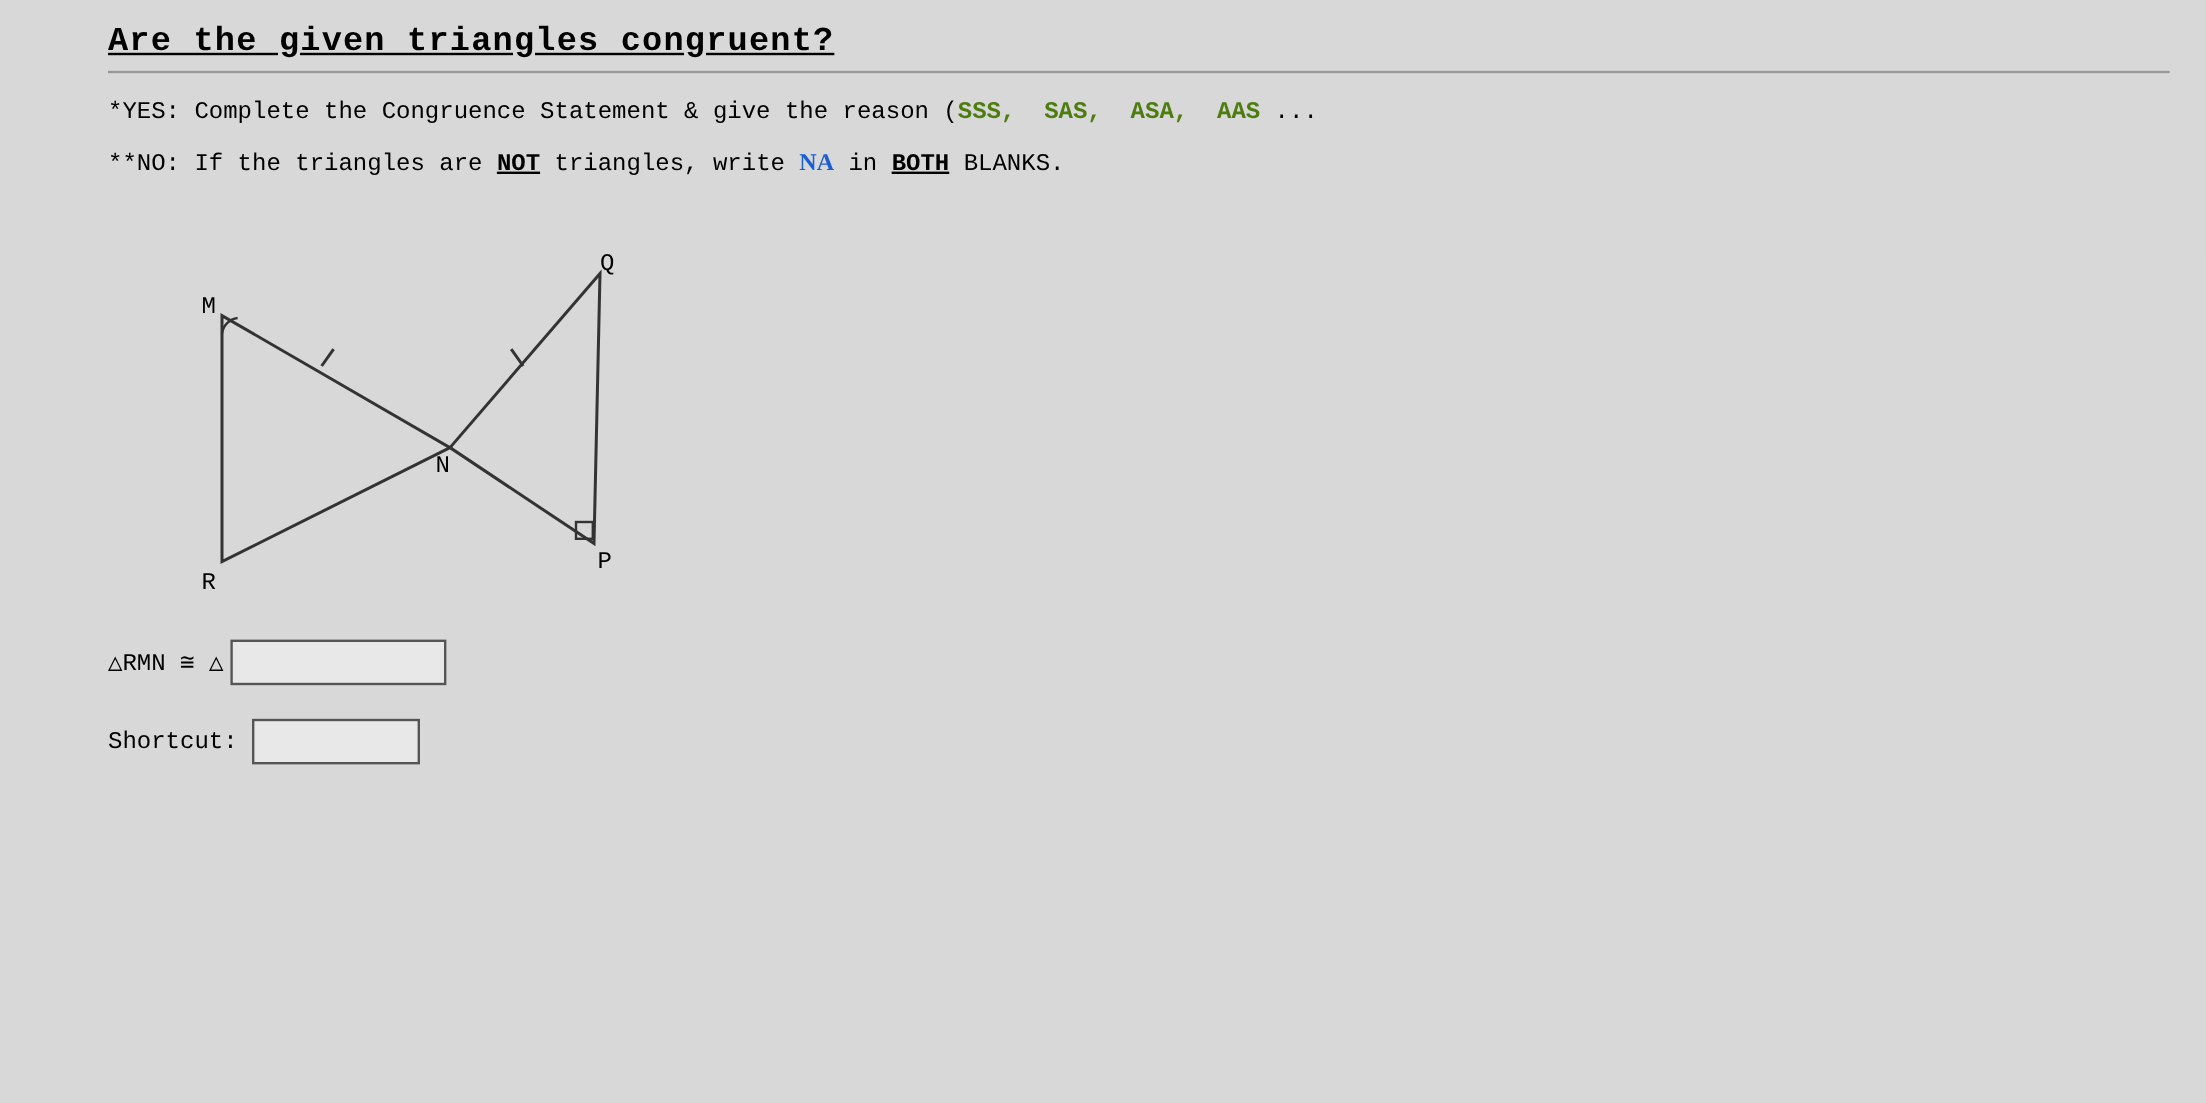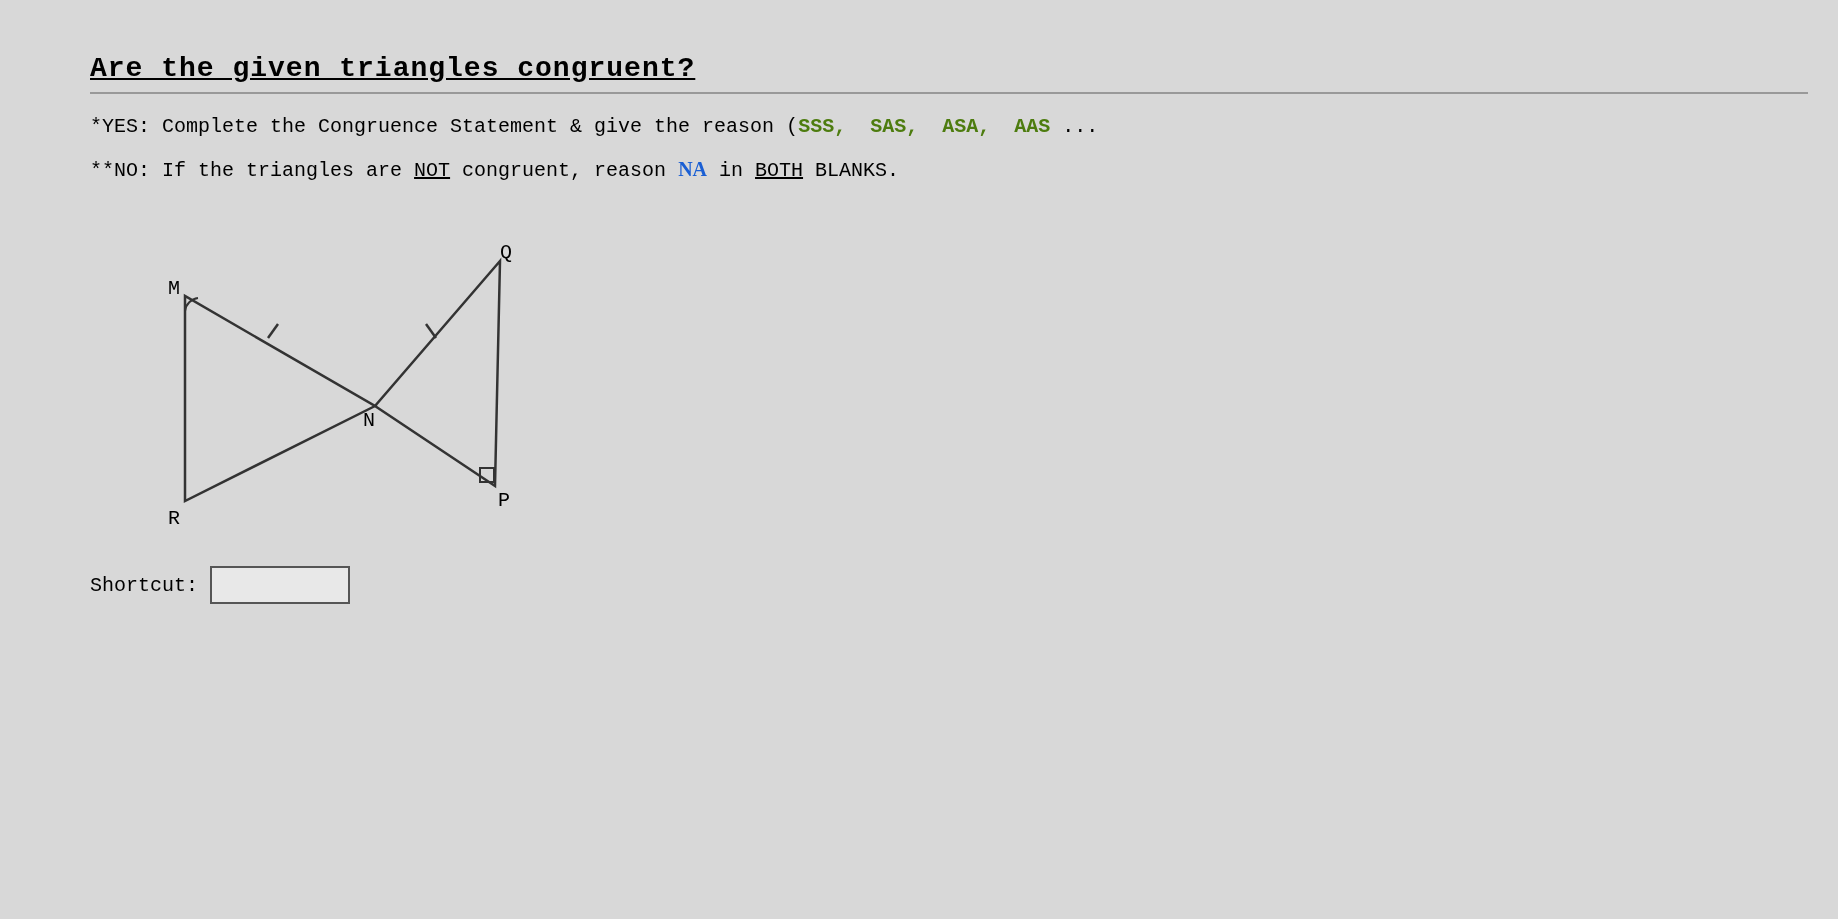--- a/index.html
+++ b/index.html
@@ -21,21 +21,20 @@
 
     .question-title {
       font-size: 28px;
       font-weight: bold;
       text-decoration: underline;
       color: #000;
       letter-spacing: 1px;
       margin-bottom: 18px;
       border-bottom: 2px solid #999;
       padding-bottom: 8px;
-      margin-top: 33px;
     }
 
     .instruction-yes {
       font-size: 20px;
       color: #000;
       margin-bottom: 12px;
       line-height: 1.5;
     }
 
     .instruction-no {
@@ -51,21 +50,21 @@
     }
 
     .highlight-blue {
       color: #1a5fd4;
       font-weight: bold;
       font-family: Liberation Serif, serif;
     }
 
     .underline-word {
       text-decoration: underline;
-      font-weight: normal;
+      font-weight: bold;
     }
 
     .diagram-area {
       position: relative;
       width: 580px;
       height: 320px;
       margin-bottom: 30px;
       margin-left: 20px;
     }
 
@@ -122,21 +121,21 @@
 
 <div class="page-container">
 
   <h1 class="question-title">Are the given triangles congruent?</h1>
 
   <p class="instruction-yes">
     <span>*YES: Complete the Congruence Statement &amp; give the reason (</span><span class="highlight-red">SSS,&nbsp;&nbsp;SAS,&nbsp;&nbsp;ASA,&nbsp;&nbsp;AAS</span><span>&nbsp;...</span>
   </p>
 
   <p class="instruction-no">
-    <span>**NO: If the triangles are </span><span class="underline-word">NOT</span><span> congruent, reason </span><span class="highlight-blue">NA</span><span> in </span><span class="underline-word">BOTH</span><span> BLANKS.</span>
+    <span>**NO: If the triangles are </span><span class="underline-word">NOT</span><span> triangles, write </span><span class="highlight-blue">NA</span><span> in </span><span class="underline-word">BOTH</span><span> BLANKS.</span>
   </p>
 
   <div class="diagram-area">
     <svg class="diagram-svg" width="580" height="320">
 
       <polygon points="75,80 75,285 265,190" fill="none" stroke="#333" stroke-width="2.5"></polygon>
 
       <polygon points="390,45 265,190 385,270" fill="none" stroke="#333" stroke-width="2.5"></polygon>
 
       <line x1="158" y1="122" x2="168" y2="108" stroke="#333" stroke-width="2.5"></line>
@@ -148,19 +147,23 @@
       <rect x="370" y="252" width="14" height="14" fill="none" stroke="#333" stroke-width="2"></rect>
 
       <text x="58" y="78" font-family="Courier New, monospace" font-size="20" fill="#000">M</text>
       <text x="390" y="42" font-family="Courier New, monospace" font-size="20" fill="#000">Q</text>
       <text x="253" y="210" font-family="Courier New, monospace" font-size="20" fill="#000">N</text>
       <text x="388" y="290" font-family="Courier New, monospace" font-size="20" fill="#000">P</text>
       <text x="58" y="308" font-family="Courier New, monospace" font-size="20" fill="#000">R</text>
     </svg>
   </div>
 
+  <div class="answer-row">
+    <span class="triangle-symbol">△RMN ≅ △</span>
+    <input class="answer-input" type="text" value="" placeholder="" style="">
+  </div>
 
   <div class="shortcut-row">
     <span>Shortcut:</span>
     <input class="shortcut-input" type="text" value="" placeholder="" style="">
   </div>
 
 </div>
 
 </body></html>

